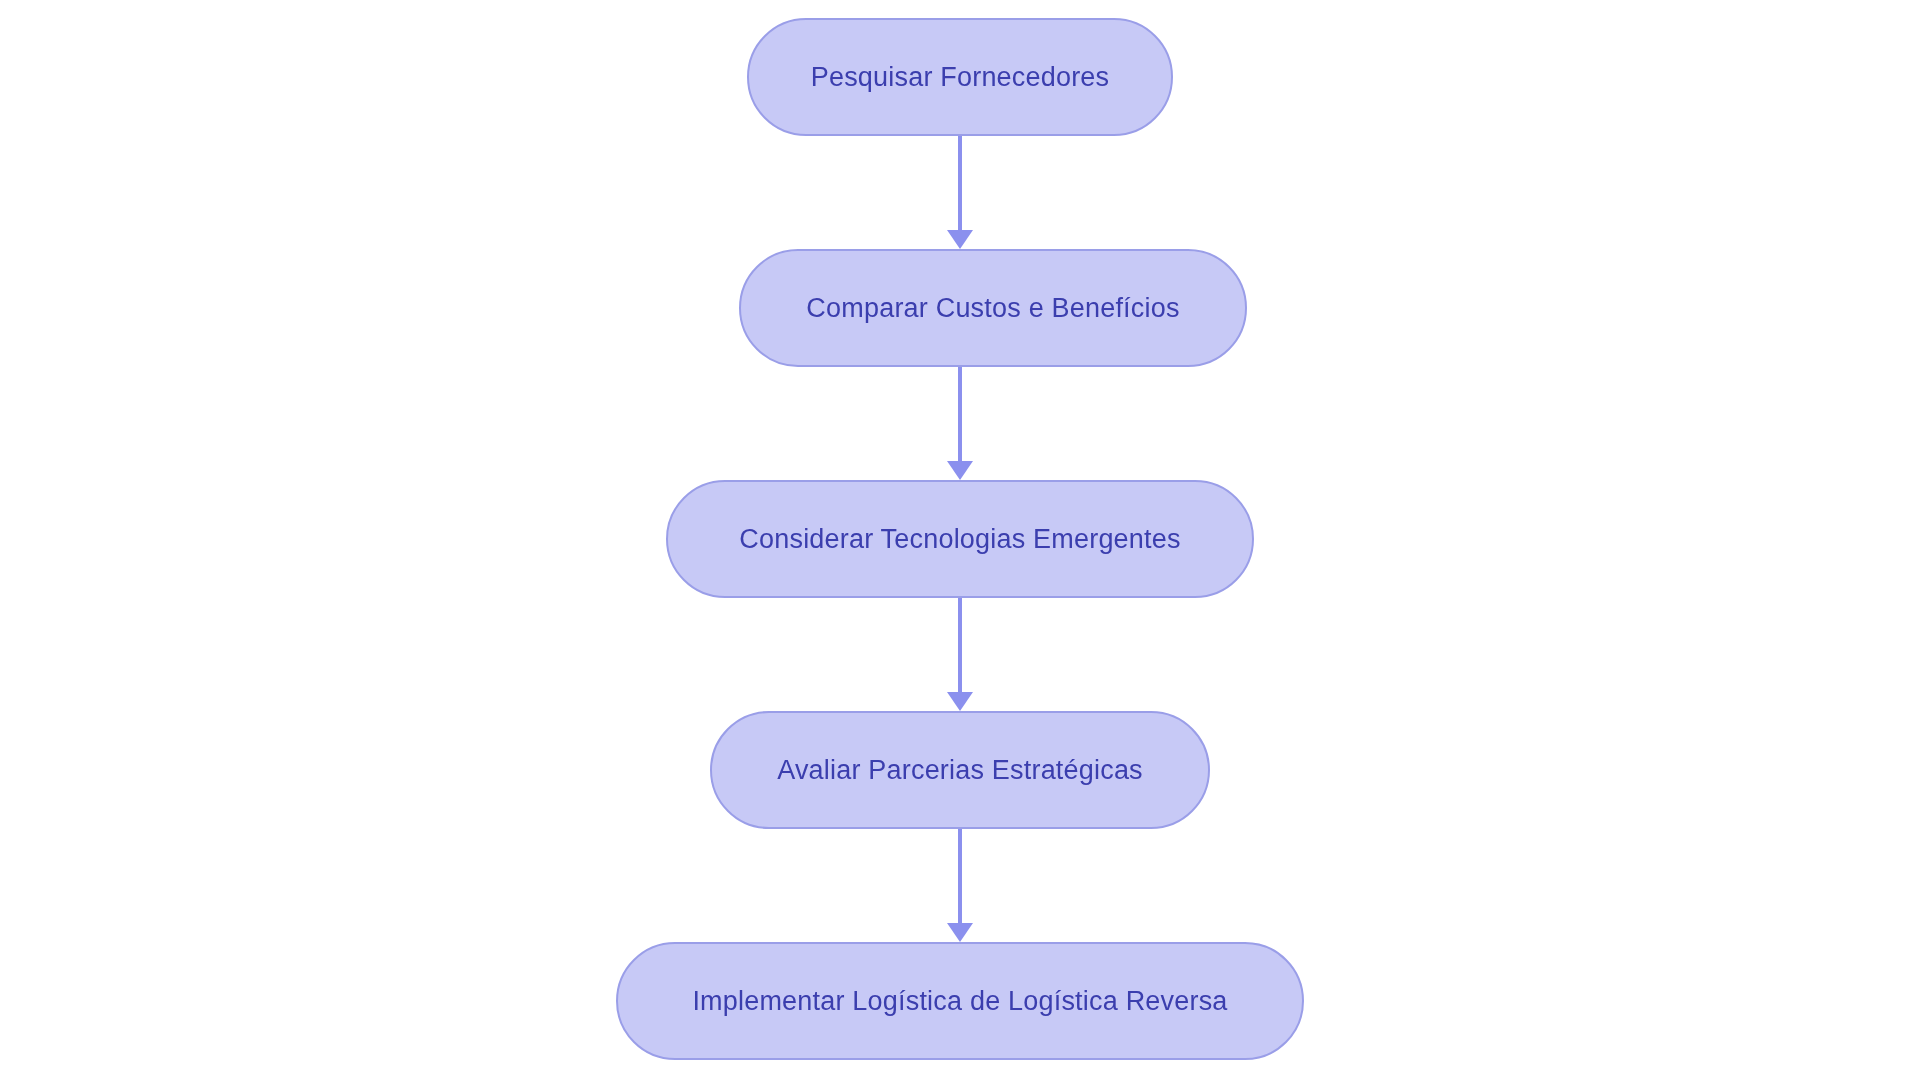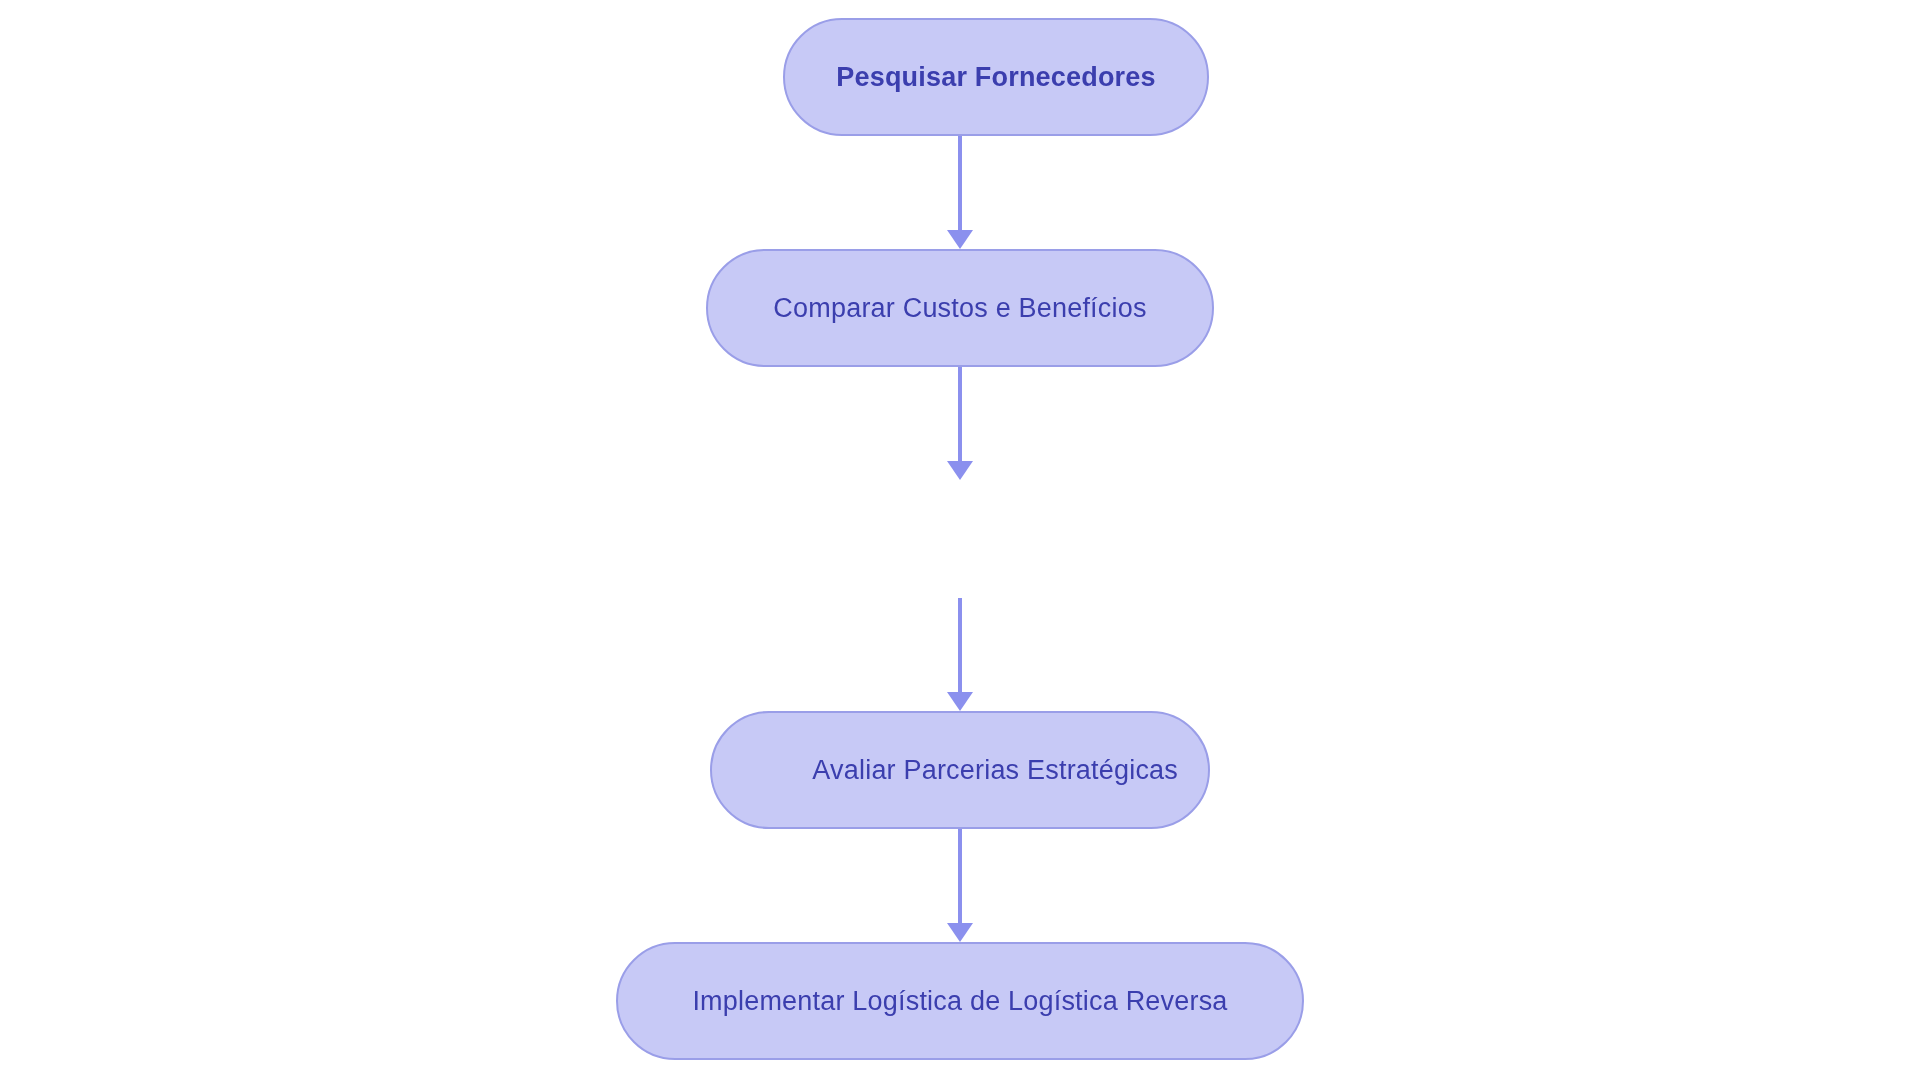--- a/index.html
+++ b/index.html
@@ -33,24 +33,24 @@
   }
   .flow-node .label {
     color: var(--node-text);
     font-size: 27px;
     letter-spacing: 0.2px;
     line-height: 1.2;
     padding: 0 30px;
     white-space: nowrap;
   }
   
-  .node-0 { width: 426px; left: 783px; top: 18px; font-weight: bold; }
-  .node-1 { width: 508px; left: 706px; top: 249px; }
+  .node-0 { width: 426px; left: 747px; top: 18px; }
+  .node-1 { width: 508px; left: 739px; top: 249px; }
   .node-2 { width: 588px; left: 666px; top: 480px; }
-  .node-3 { width: 500px; left: 710px; top: 711px; justify-content: flex-end; }
+  .node-3 { width: 500px; left: 710px; top: 711px; }
   .node-4 { width: 688px; left: 616px; top: 942px; }
 
   .flow-arrow {
     position: absolute;
     left: 960px;
     width: 0;
   }
   .arrow-0 { top: 136px; height: 113px; }
   .arrow-1 { top: 367px; height: 113px; }
   .arrow-2 { top: 598px; height: 113px; }
@@ -89,20 +89,23 @@
 
   <div class="flow-node node-1">
     <span class="label">Comparar Custos e Benefícios</span>
   </div>
 
   <div class="flow-arrow arrow-1">
     <div class="stem"></div>
     <div class="head"></div>
   </div>
 
+  <div class="flow-node node-2">
+    <span class="label">Considerar Tecnologias Emergentes</span>
+  </div>
 
   <div class="flow-arrow arrow-2">
     <div class="stem"></div>
     <div class="head"></div>
   </div>
 
   <div class="flow-node node-3">
     <span class="label">Avaliar Parcerias Estratégicas</span>
   </div>
 

